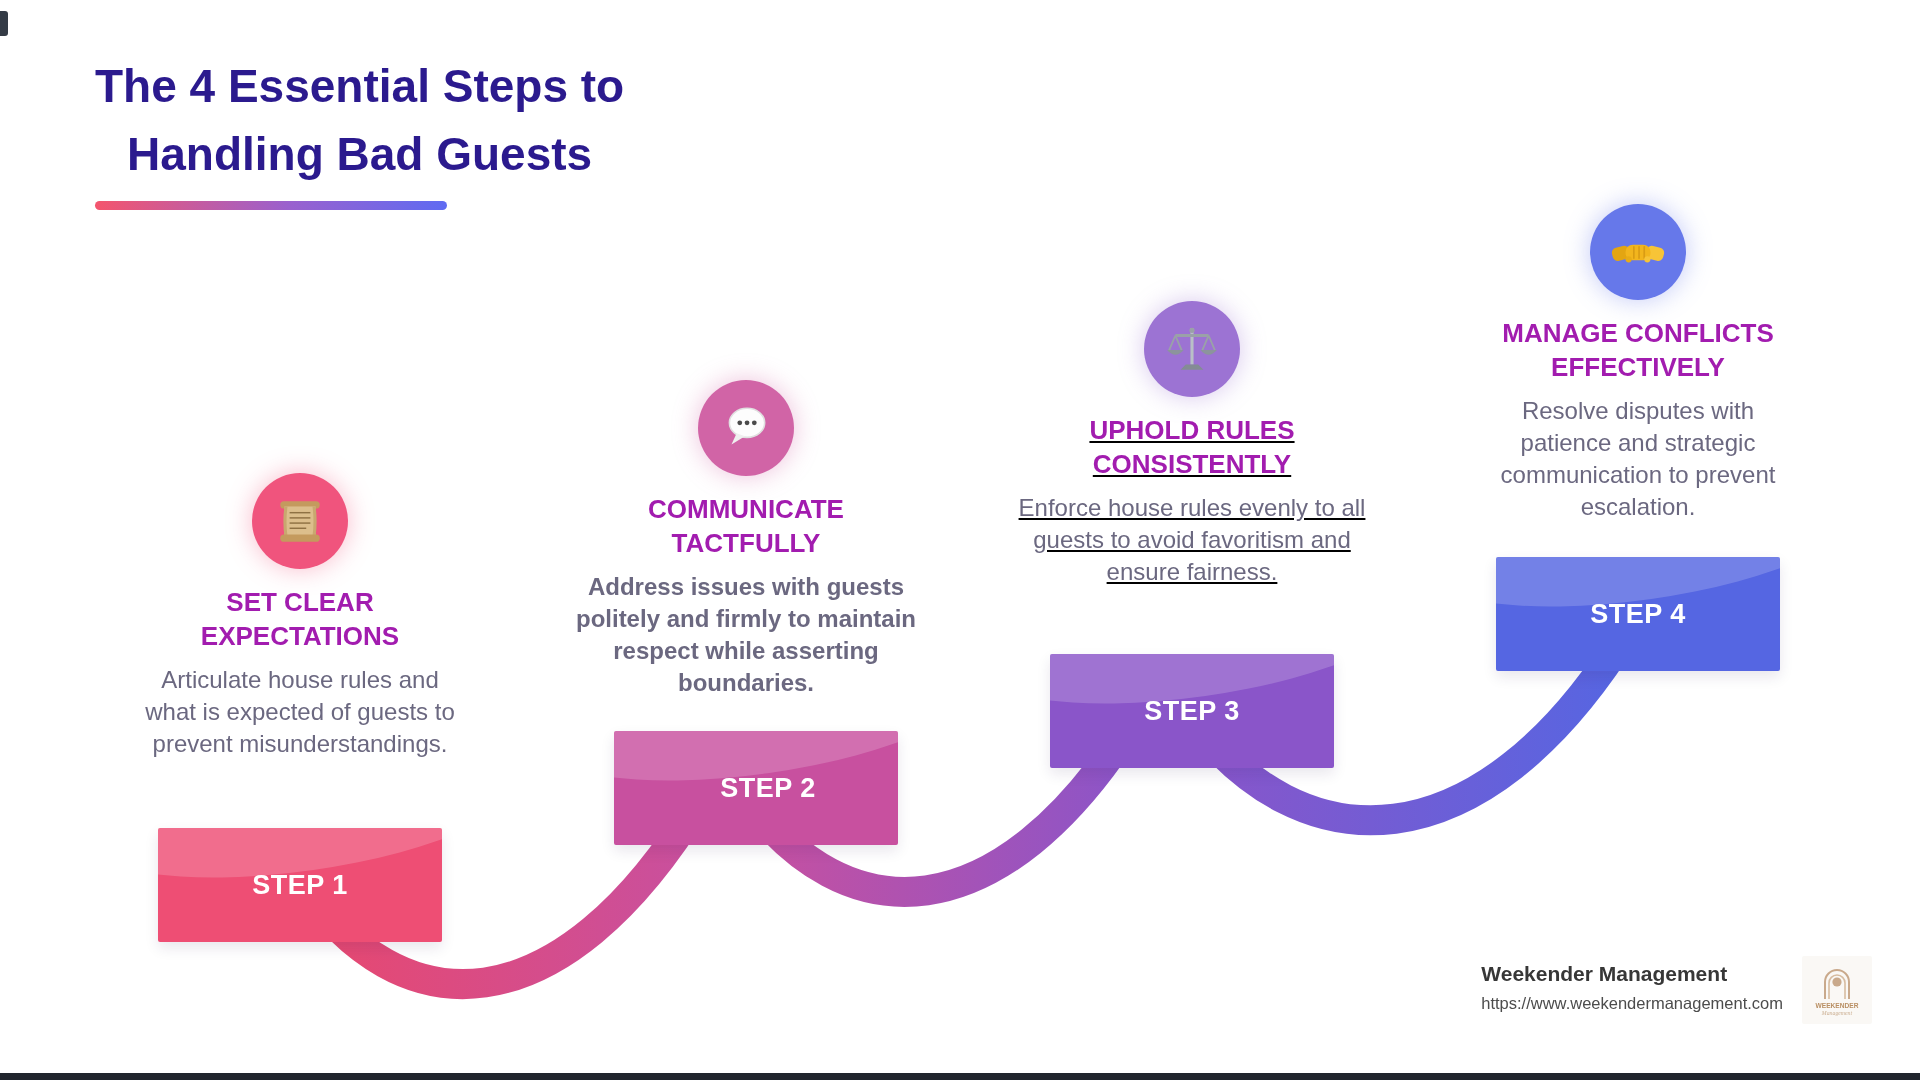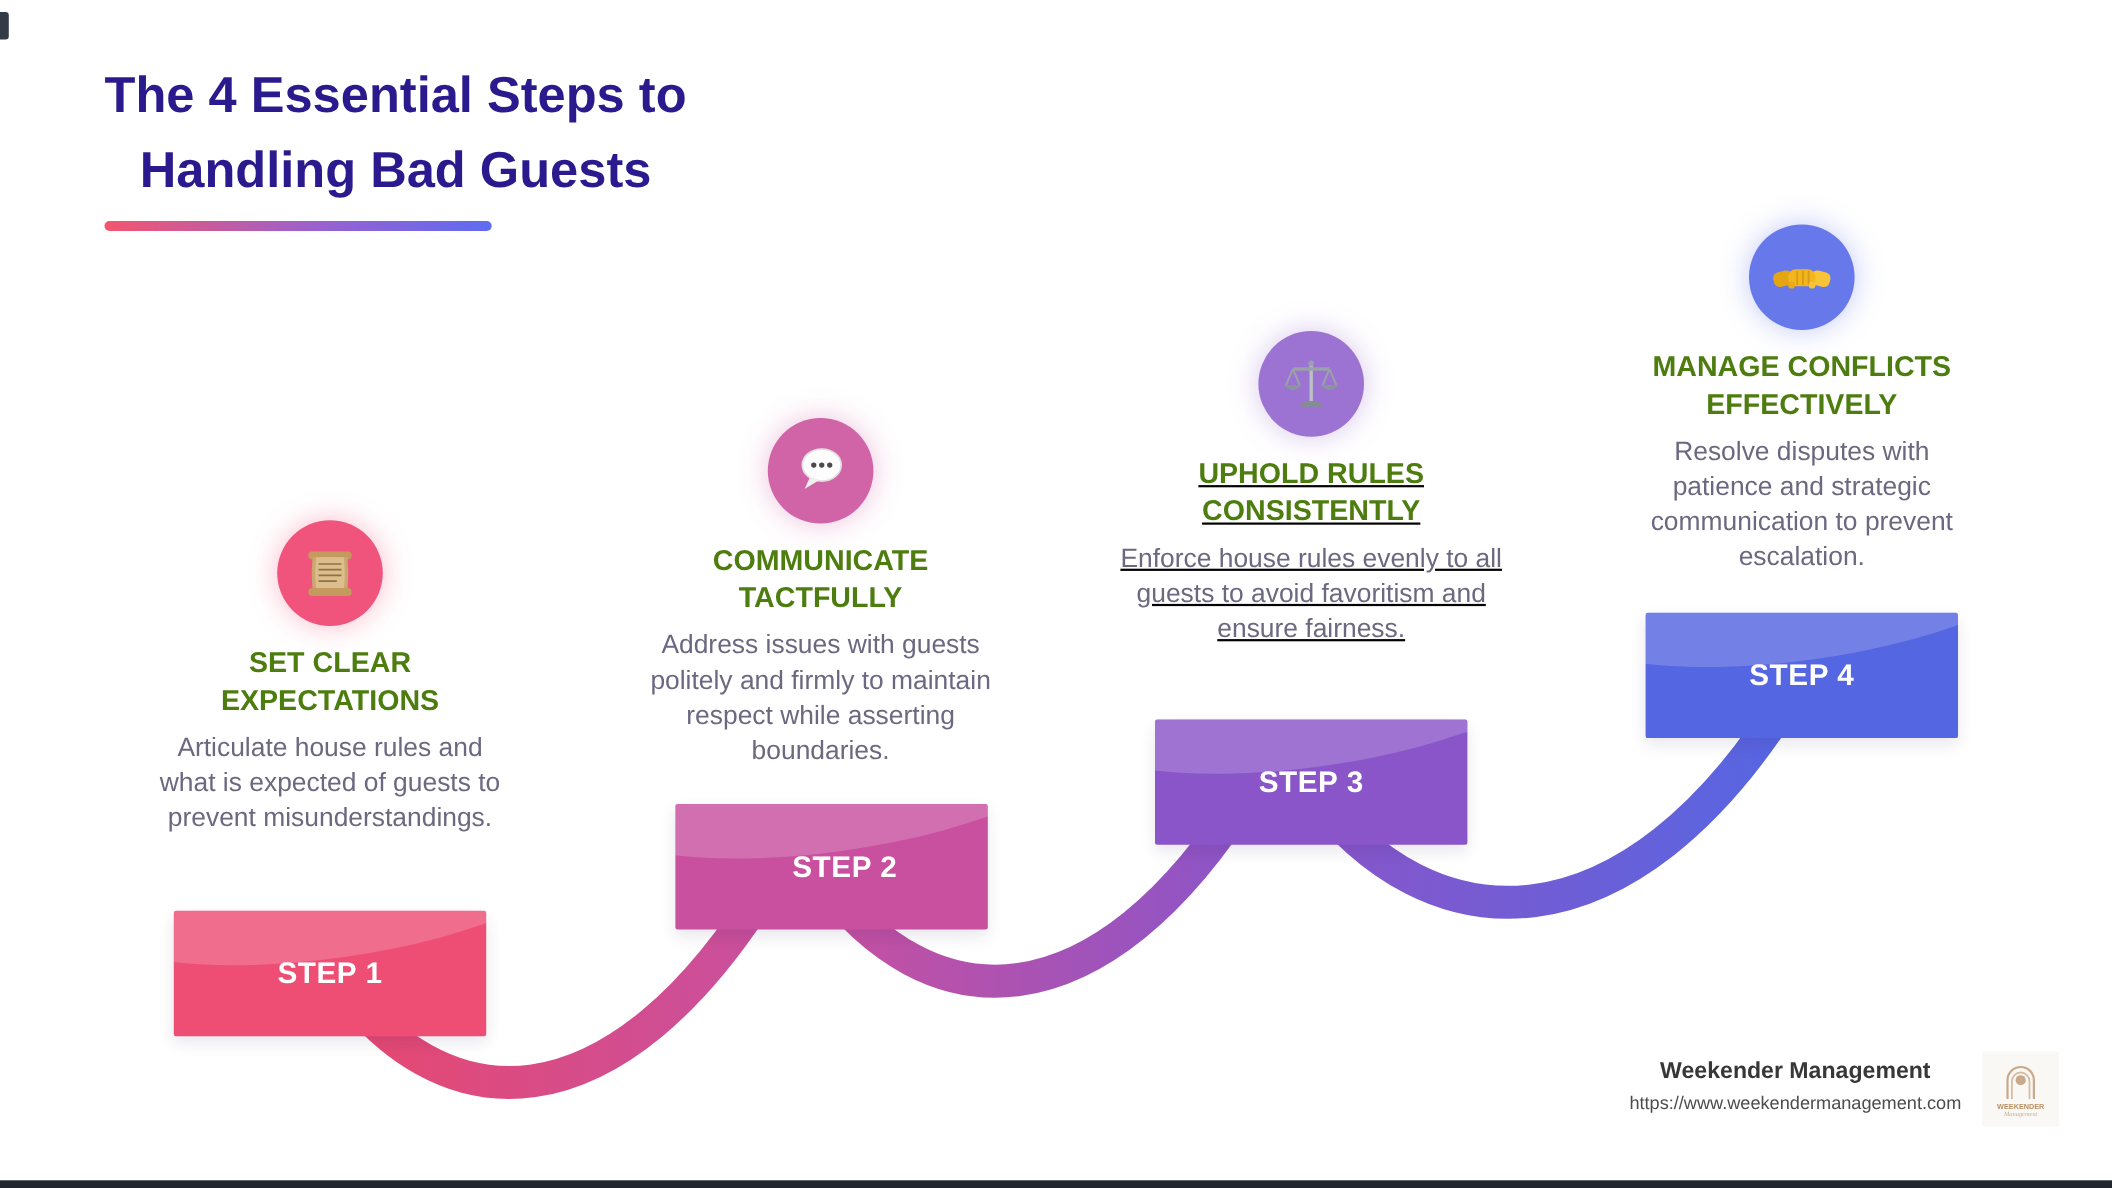--- a/index.html
+++ b/index.html
@@ -63,32 +63,32 @@
     width:96px; height:96px; border-radius:50%;
     display:flex; align-items:center; justify-content:center;
     margin-bottom:16px;
   }
   .col-1 .icon-circle { box-shadow:0 0 26px rgba(240,84,125,0.40); }
   .col-2 .icon-circle { box-shadow:0 0 26px rgba(209,100,166,0.40); }
   .col-3 .icon-circle { box-shadow:0 0 26px rgba(156,115,211,0.40); }
   .col-4 .icon-circle { box-shadow:0 0 26px rgba(102,120,234,0.40); }
 
   .step-title {
-    width:280px; font-size:26px; line-height:34px; font-weight:bold; color:#4d7c0f;
+    width:280px; font-size:26px; line-height:34px; font-weight:bold; color:#a21caf;
   }
   .step-desc {
     margin-top:11px; font-size:24px; line-height:32px; color:#6B6880;
   }
   .col-1 .step-desc { width:322px; }
-  .col-2 .step-desc { width:370px; }
+  .col-2 .step-desc { width:370px;font-weight:bold; }
   .col-3 .step-desc { width:352px; }
   .col-4 .step-desc { width:300px; }
 
   
-  .footer-text { position:absolute; right:137px; top:962px; text-align:center; z-index:3; }
+  .footer-text { position:absolute; right:137px; top:962px; text-align:left; z-index:3; }
   .footer-company { font-size:21px; font-weight:bold; color:#373737; }
   .footer-url { margin-top:8px; font-size:16.5px; color:#4C4C4C; }
   .footer-logo {
     position:absolute; left:1802px; top:956px; width:70px; height:68px;
     background:#FAF8F5; border-radius:2px; z-index:3;
     display:flex; align-items:center; justify-content:center;
   }
 
   
   .bottom-bar { position:absolute; left:0; bottom:0; width:100%; height:7px; background:#21252E; z-index:5; }

